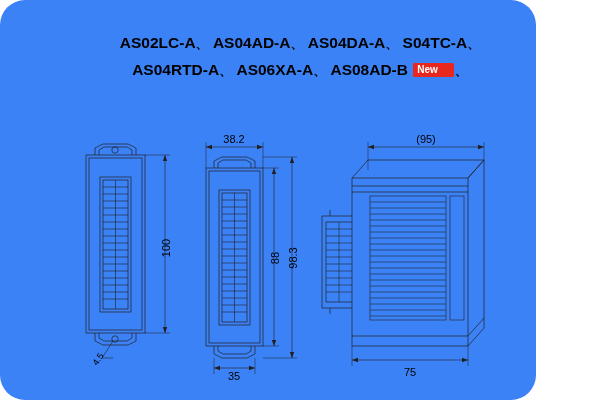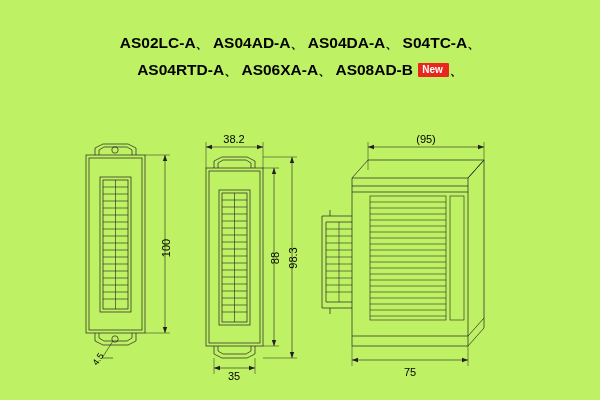--- a/index.html
+++ b/index.html
@@ -2,25 +2,26 @@
 <html><head>
 <meta charset="utf-8">
 <style>
   html, body {
     margin: 0;
     padding: 0;
     background: #ffffff;
   }
   #root {
     position: relative;
-    width: 600px;
+    width: 536px;
     height: 400px;
-    background: #bef264;
+    background: #3b82f6;
     font-family: "Liberation Sans", sans-serif;
     overflow: hidden;
+    border-radius: 25px;
   }
 
   
   .title-block {
     position: absolute;
     left: 0;
     top: 30px;
     width: 600px;
     text-align: center;
   }
@@ -35,21 +36,21 @@
     font-weight: bold;
     font-size: 13px;
   }
   .new-badge {
     display: inline-block;
     background: #e8281e;
     color: #ffffff;
     font-size: 10px;
     font-weight: bold;
     line-height: 12px;
-    padding: 1px 6px 1px 4px;
+    padding: 1px 16px 1px 4px;
     border-radius: 1px;
     vertical-align: 2px;
     margin: 0 1px;
     font-family: "Liberation Sans", sans-serif;
   }
 
   
   .drawing {
     position: absolute;
     left: 0;

